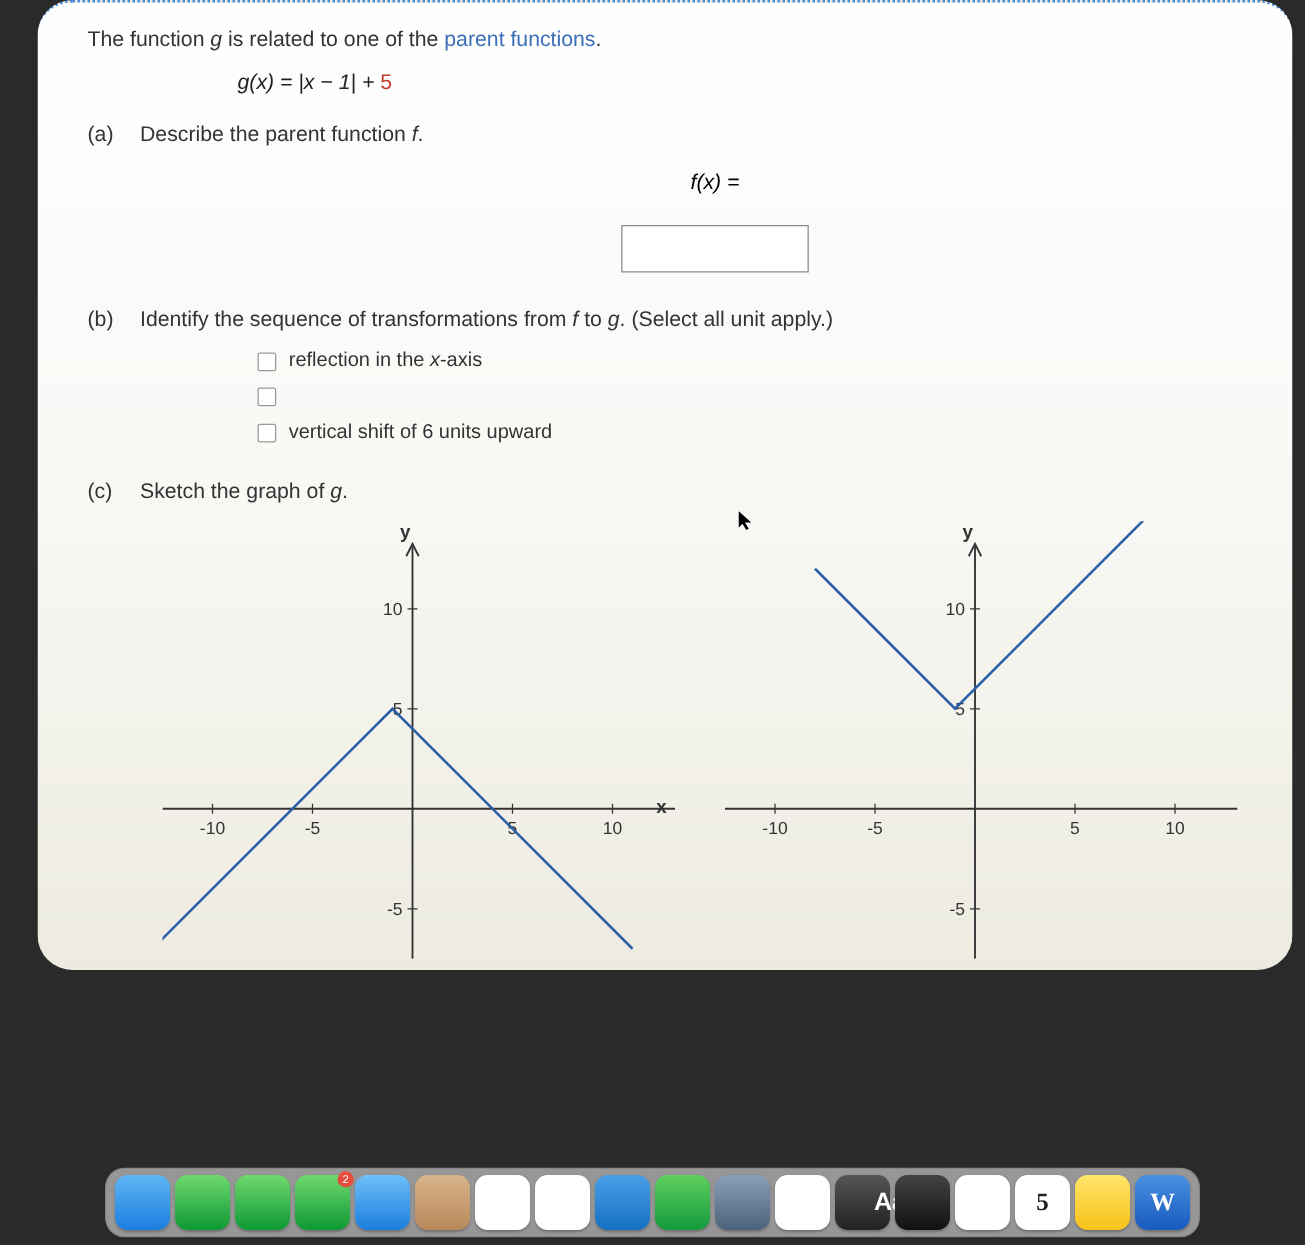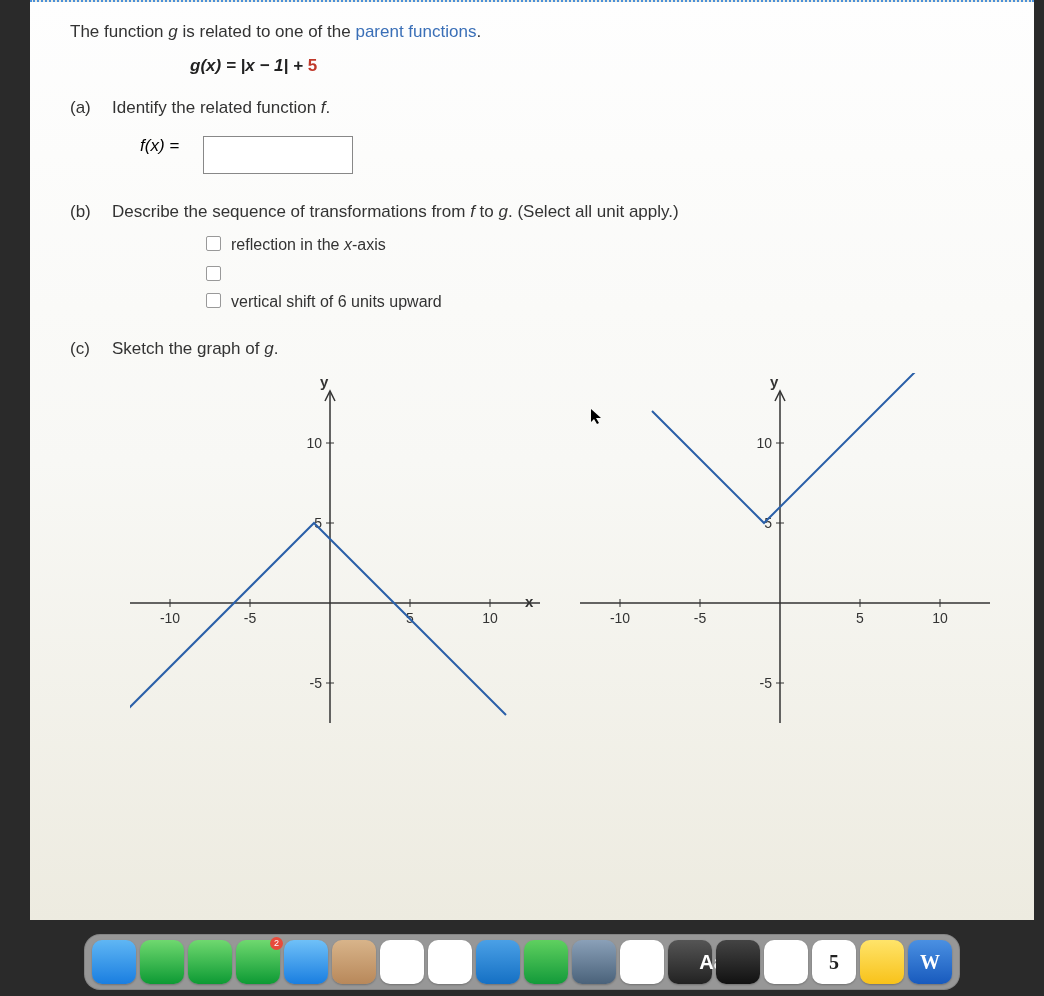--- a/index.html
+++ b/index.html
@@ -8,35 +8,36 @@
     background: #2a2a2a;
     width: 1044px;
     height: 996px;
     overflow: hidden;
     position: relative;
   }
   .page {
     background: linear-gradient(180deg, #fefefe 0%, #f8f8f5 50%, #edebe0 100%);
     margin: 0 10px 0 30px;
     padding: 20px 30px 0 40px;
-    height: 920px;
+    height: 776px;
     position: relative;
     border-top: 2px dotted #4a90d9;
+    border-radius: 28px;
   }
   .intro { font-size: 17px; color: #333; margin-bottom: 14px; }
   .link-blue { color: #3a6fb7; }
-  .equation { font-size: 17px; font-style: italic; margin: 0 0 22px 120px; color: #222; font-weight: bold; }
+  .equation { font-size: 17px; font-style: italic; margin: 0 0 22px 120px; color: #222; }
   .eq-red { color: #c0392b; font-style: normal; }
   .part { margin-bottom: 28px; }
   .part-row { display: flex; align-items: flex-start; gap: 14px; font-size: 17px; color: #333; }
   .part-label { min-width: 28px; }
-  .answer-row { margin: 18px 0 0 70px; display: flex; gap: 24px; font-size: 17px; font-style: italic; }
+  .answer-row { margin: 18px 0 0 70px; display: flex; align-items: center; gap: 24px; font-size: 17px; font-style: italic; flex-direction: column; }
   .answer-box { width: 150px; height: 38px; border: 1px solid #888; background: #fff; font-size: 15px; padding: 4px 6px; }
   .options { margin: 14px 0 0 120px; }
-  .option { display: flex; gap: 10px; margin-bottom: 12px; font-size: 16px; color: #333; padding-left: 16px; }
+  .option { display: flex; align-items: center; gap: 10px; margin-bottom: 12px; font-size: 16px; color: #333; padding-left: 16px; }
   .checkbox { width: 15px; height: 15px; border: 1px solid #999; background: #fff; border-radius: 2px; flex-shrink: 0; }
   .ital { font-style: italic; }
   .graphs { display: flex; gap: 40px; margin-top: 14px; margin-left: 60px; }
   .graph-wrap { position: relative; }
   .axis-label { position: absolute; font-weight: bold; font-size: 15px; color: #333; }
   .cursor-svg { position: absolute; top: 406px; left: 560px; }
 
   
   .dock {
     position: absolute;
@@ -84,34 +85,34 @@
   </p>
 
   <p class="equation">
     <span>g(x) = |x − 1| + </span><span class="eq-red">5</span>
   </p>
 
   <div class="part">
     <div class="part-row">
       <span class="part-label">(a)</span>
       <span>
-        <span>Identify the related function </span><span class="ital">f</span><span>.</span>
+        <span>Describe the parent function </span><span class="ital">f</span><span>.</span>
       </span>
     </div>
     <div class="answer-row">
       <span>f(x) = </span>
       <input class="answer-box" style="">
     </div>
   </div>
 
   <div class="part">
     <div class="part-row">
       <span class="part-label">(b)</span>
       <span>
-        <span>Describe the sequence of transformations from </span><span class="ital">f</span><span> to </span><span class="ital">g</span><span>. (Select all unit apply.)</span>
+        <span>Identify the sequence of transformations from </span><span class="ital">f</span><span> to </span><span class="ital">g</span><span>. (Select all unit apply.)</span>
       </span>
     </div>
     <div class="options">
       <div class="option">
         <span class="checkbox"></span>
         <span><span>reflection in the </span><span class="ital">x</span><span>-axis</span></span>
       </div>
       <div class="option">
         <span class="checkbox"></span>
       </div>

